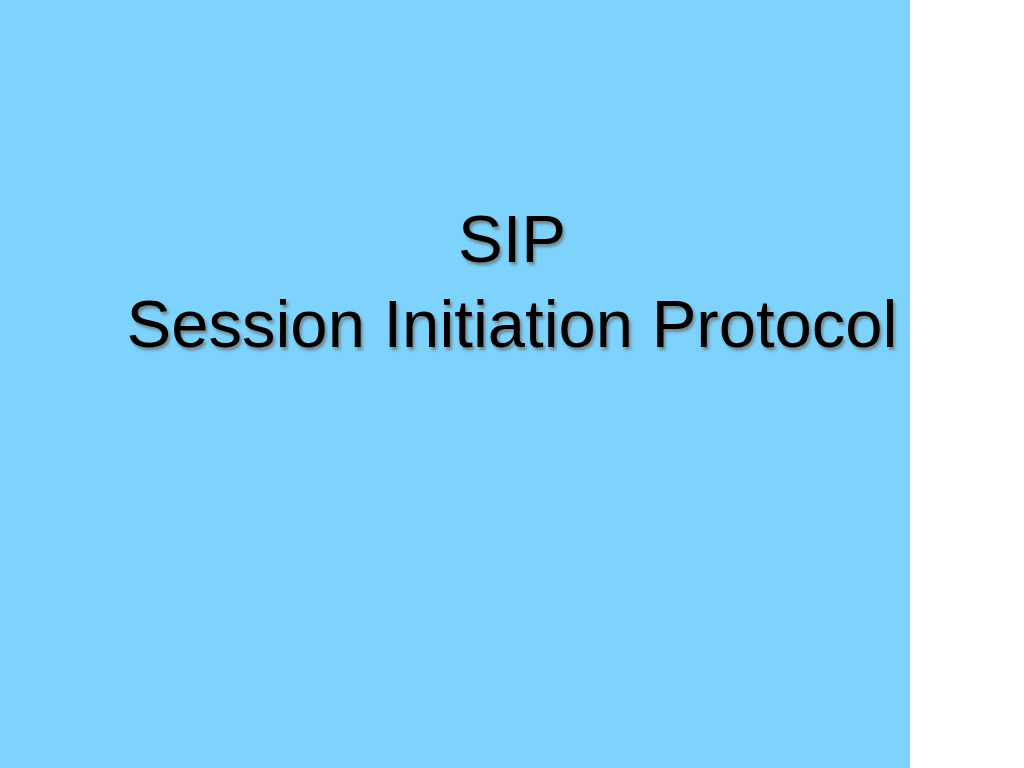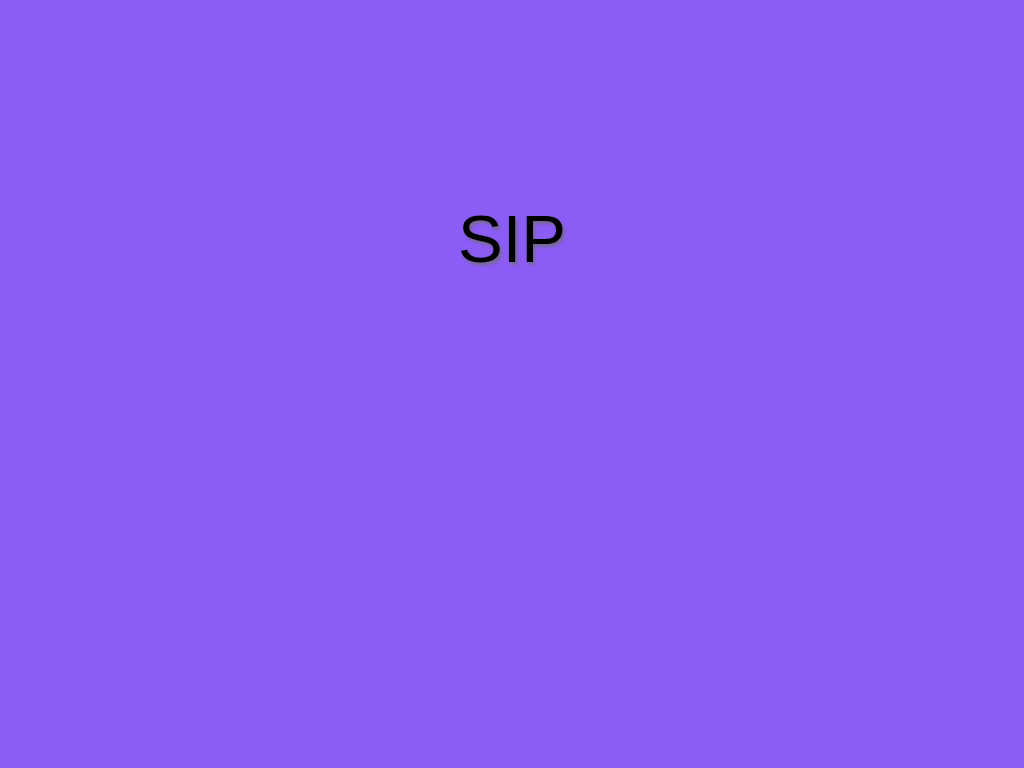--- a/index.html
+++ b/index.html
@@ -10,23 +10,23 @@
   body {
     width: 1024px;
     height: 768px;
     background: #ffffff;
     font-family: "Liberation Sans", sans-serif;
     overflow: hidden;
   }
 
   .slide {
     position: relative;
-    width: 1024px;
+    width: 910px;
     height: 768px;
-    background: #8b5cf6;
+    background: #7dd3fc;
     box-sizing: border-box;
   }
 
   
   .title-block {
     position: absolute;
     left: 0;
     top: 196px;
     width: 1024px;
     text-align: center;
@@ -47,15 +47,16 @@
   .title-line-1 { }
   .title-line-2 { }
 </style>
 </head>
 <body>
 
 <div class="slide">
 
   <div class="title-block">
     <span class="title-line title-line-1">SIP</span>
+    <span class="title-line title-line-2">Session Initiation Protocol</span>
   </div>
 
 </div>
 
 </body></html>

